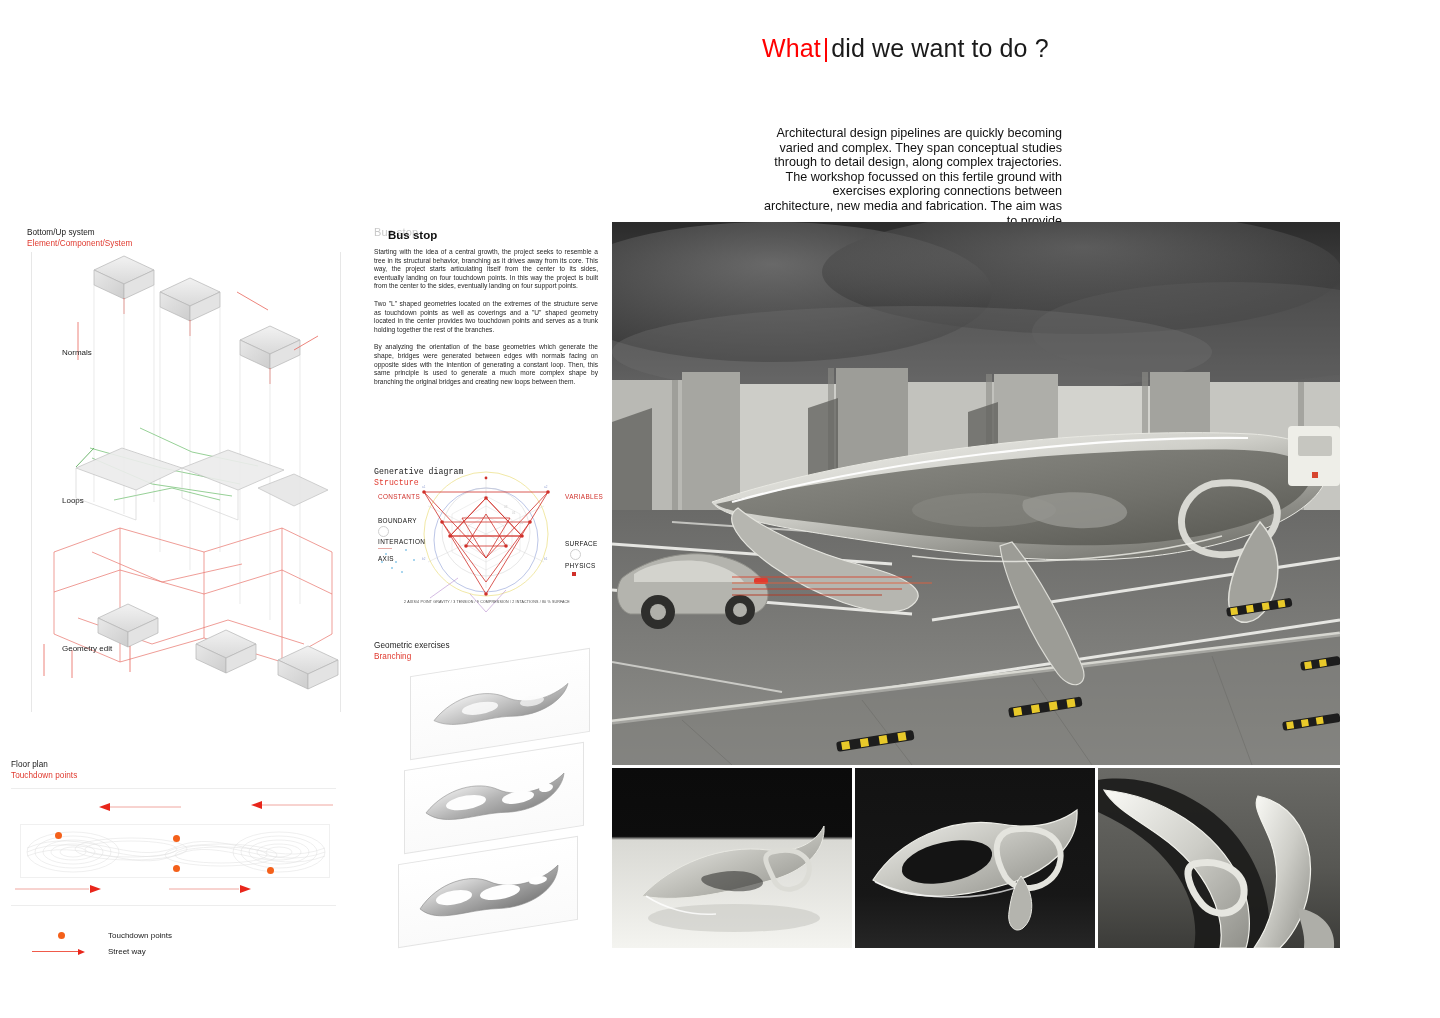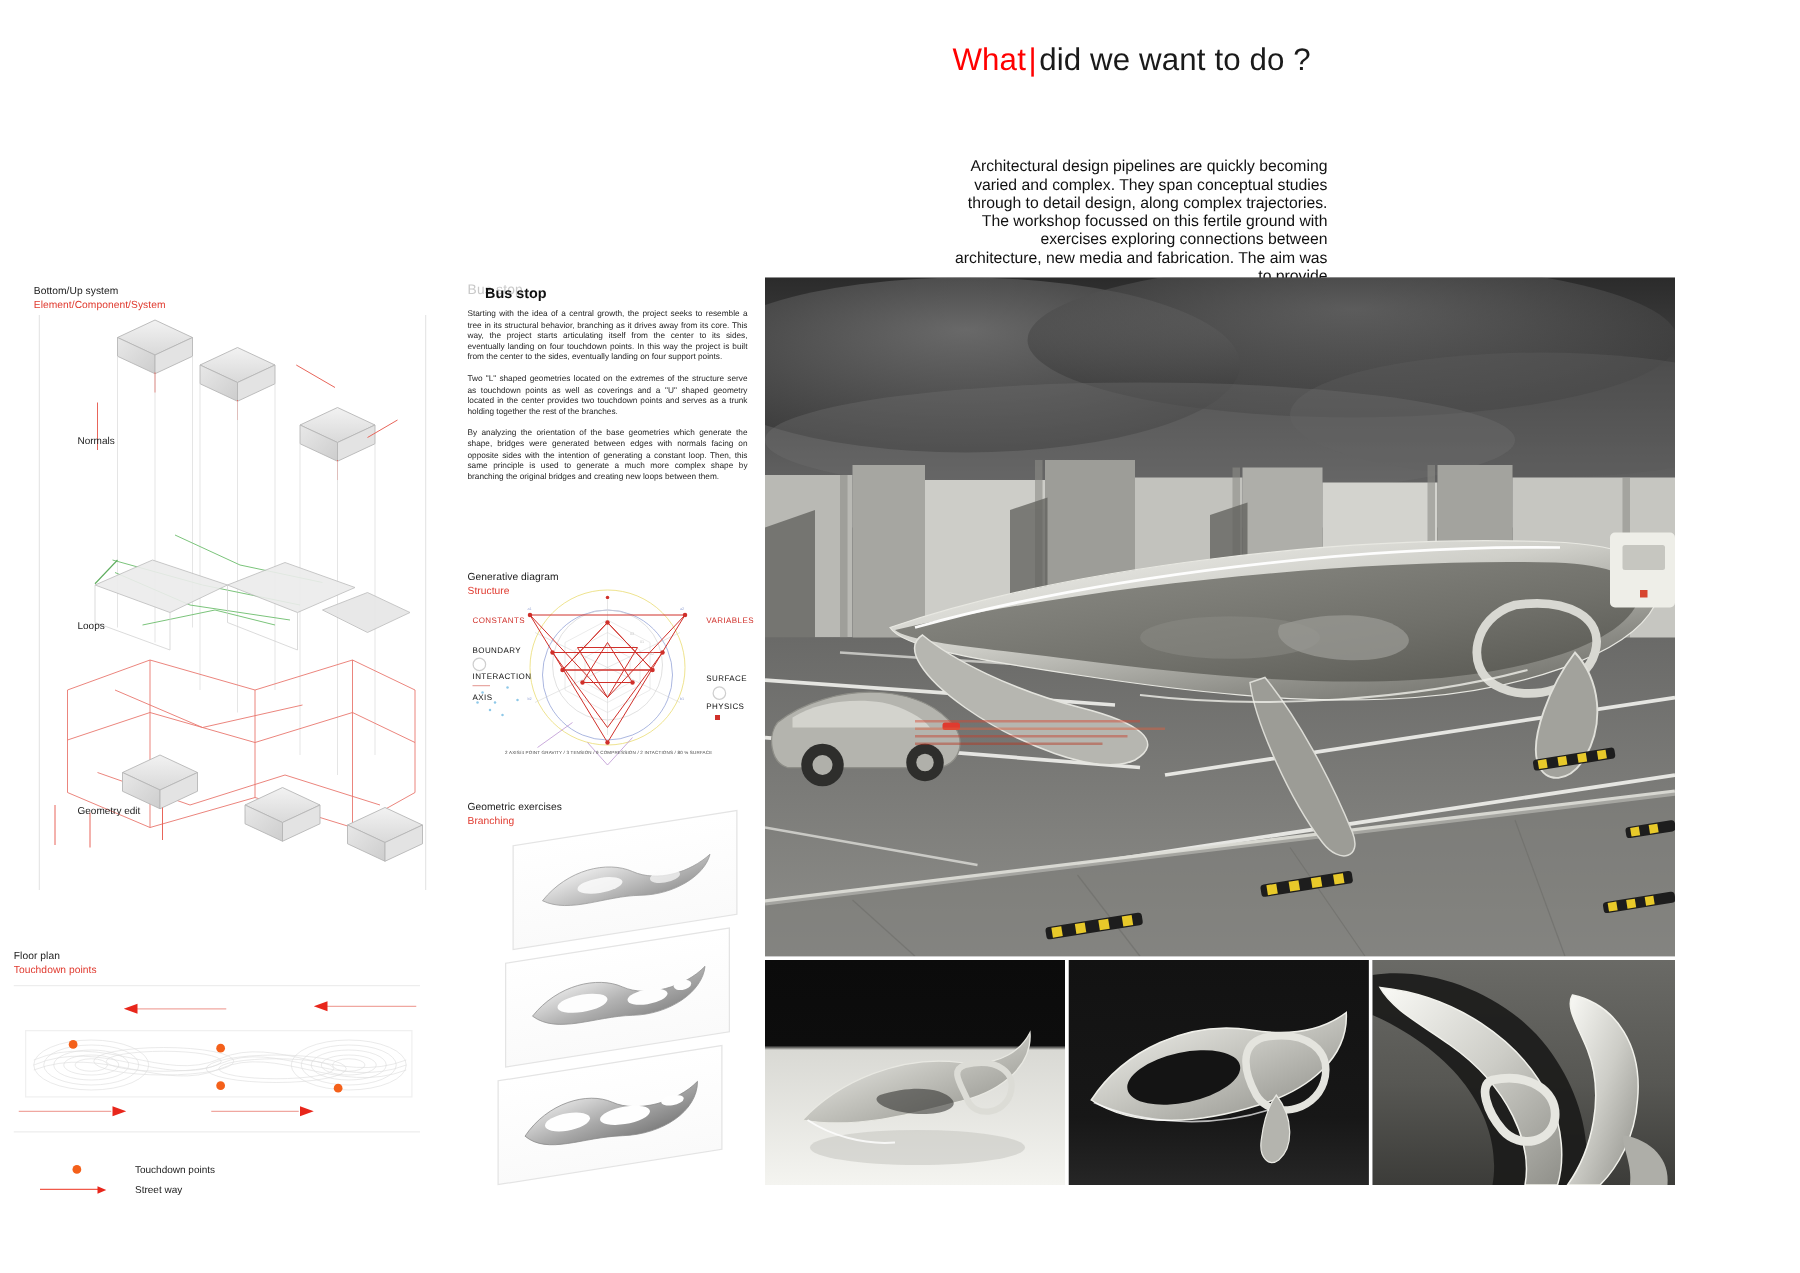--- a/index.html
+++ b/index.html
@@ -68,21 +68,21 @@
   .mid-title-ghost {
     position: absolute; left: 0; top: 0; font-size: 11px; color: #c9c9c9; letter-spacing: .2px;
   }
   .mid-title {
     position: absolute; left: 14px; top: 3px; font-size: 11.5px; font-weight: 700; color: #111;
   }
   .mid-p {
     font-size: 6.6px; line-height: 8.6px; color: #1f1f1f; text-align: justify; margin-bottom: 9px;
   }
 
-  #lbl-gendiagram { position: absolute; left: 374px; top: 456px; }
+  #lbl-gendiagram { position: absolute; left: 374px; top: 466px; font-family: Liberation Mono, monospace; }
   .diagram-wrap { position: absolute; left: 374px; top: 462px; width: 224px; height: 150px; }
   .diag-label { position: absolute; font-size: 6.4px; letter-spacing: .35px; color: #111; }
   .diag-label.red { color: #d0302a; }
   .diag-caption {
     position: absolute; left: 381px; top: 600px; width: 212px;
     font-size: 3.6px; letter-spacing: .15px; color: #444; text-align: center; white-space: nowrap;
   }
   .diag-ring {
     position: absolute; width: 11px; height: 11px; border-radius: 50%;
     border: 1px solid #cfcfcf;

